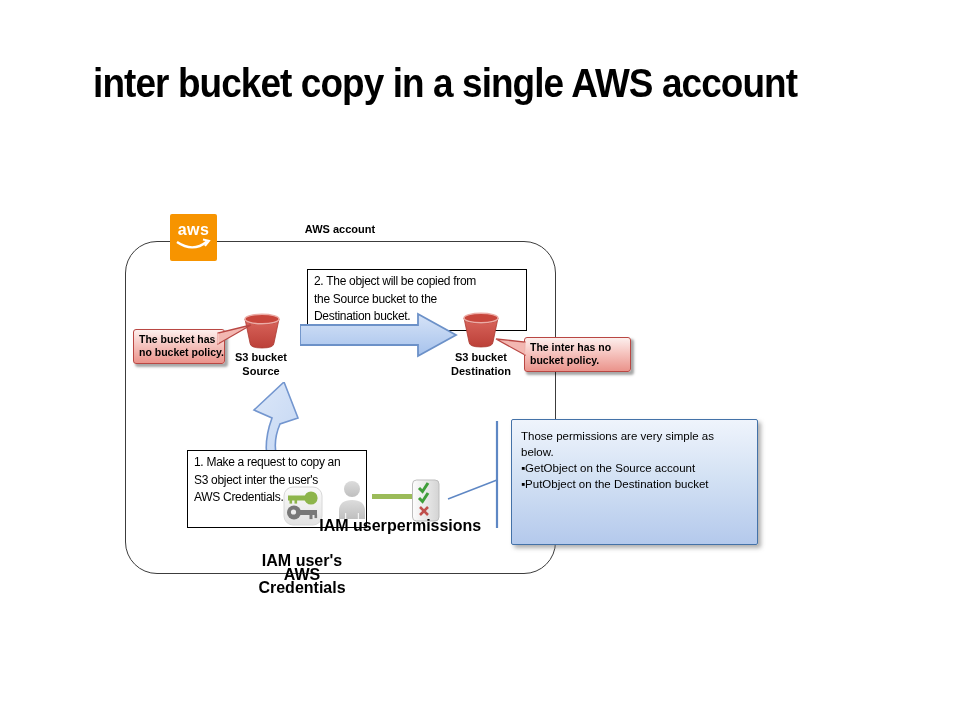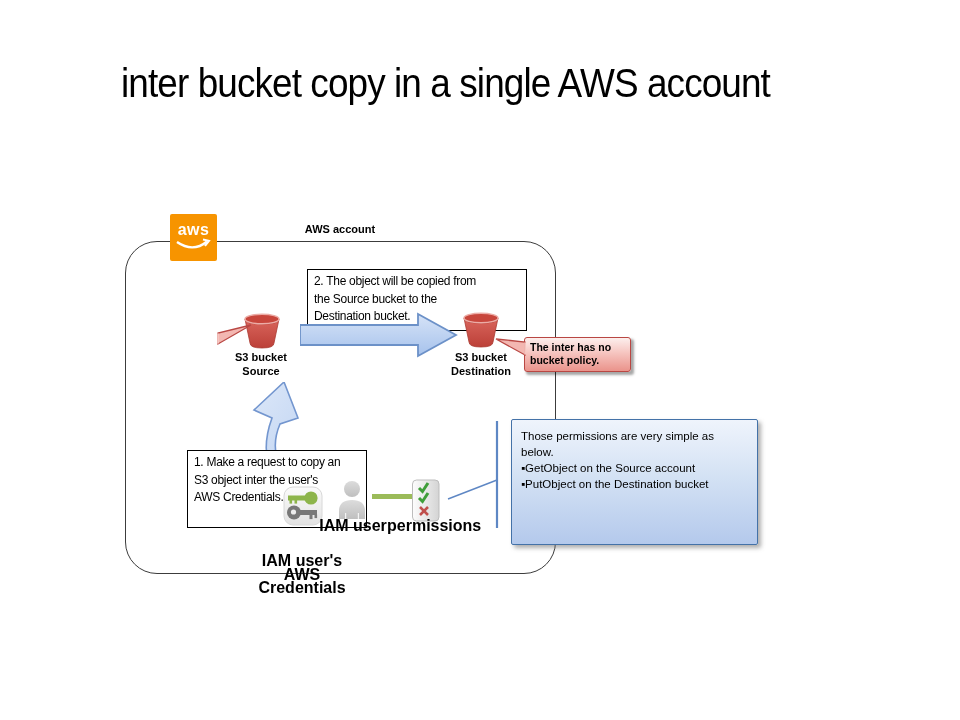--- a/index.html
+++ b/index.html
@@ -1,20 +1,20 @@
 <!DOCTYPE html>
 <html><head>
 <meta charset="utf-8">
 <style>
   html,body{margin:0;padding:0;background:#fff;}
   #stage{position:relative;width:960px;height:720px;background:#ffffff;overflow:hidden;
          font-family:"Liberation Sans",sans-serif;color:#000;}
   .abs{position:absolute;}
   
-  #title{top:60px;left:0;width:890px;text-align:center;font-size:41px;font-weight:400;
+  #title{top:60px;left:0;width:890px;text-align:center;font-size:41px;font-weight:700;
          letter-spacing:-1px;white-space:nowrap;}
   #title span{display:inline-block;transform:scaleX(0.9);transform-origin:center;}
   
   #account-box{left:125px;top:241px;width:429px;height:331px;border:1.5px solid #3c3c3c;
                border-radius:32px;background:transparent;}
   #aws-logo{left:170px;top:214px;width:47px;height:47px;background:#F79400;border-radius:2px;text-align:center;}
   #aws-logo .awstxt{display:block;color:#fff;font-weight:bold;font-size:16px;line-height:16px;margin-top:8px;letter-spacing:0.5px;}
   #account-label{left:260px;top:223px;width:160px;text-align:center;font-size:11px;font-weight:bold;}
   
   .notebox{background:#fff;border:1.3px solid #000;font-size:12px;line-height:17.5px;
@@ -120,20 +120,24 @@
 
   <div class="abs blabel" id="src-label">
     <div>S3 bucket</div>
     <div>Source</div>
   </div>
   <div class="abs blabel" id="dst-label">
     <div>S3 bucket</div>
     <div>Destination</div>
   </div>
 
+  <div class="abs redco" id="callout-left">
+    <div>The bucket has</div>
+    <div>no bucket policy.</div>
+  </div>
   <svg class="abs" style="left:205px;top:316px;" width="50" height="32" viewBox="0 0 50 32">
     <polygon points="13,17 13,28 46,9" fill="#F3B7B1" stroke="#B94743" stroke-width="1.3"></polygon>
     <rect x="12.2" y="17.5" width="1.8" height="10" fill="#F6C5C0"></rect>
   </svg>
 
   <div class="abs redco" id="callout-right">
     <div>The inter has no</div>
     <div>bucket policy.</div>
   </div>
   <svg class="abs" style="left:490px;top:332px;" width="44" height="28" viewBox="0 0 44 28">

